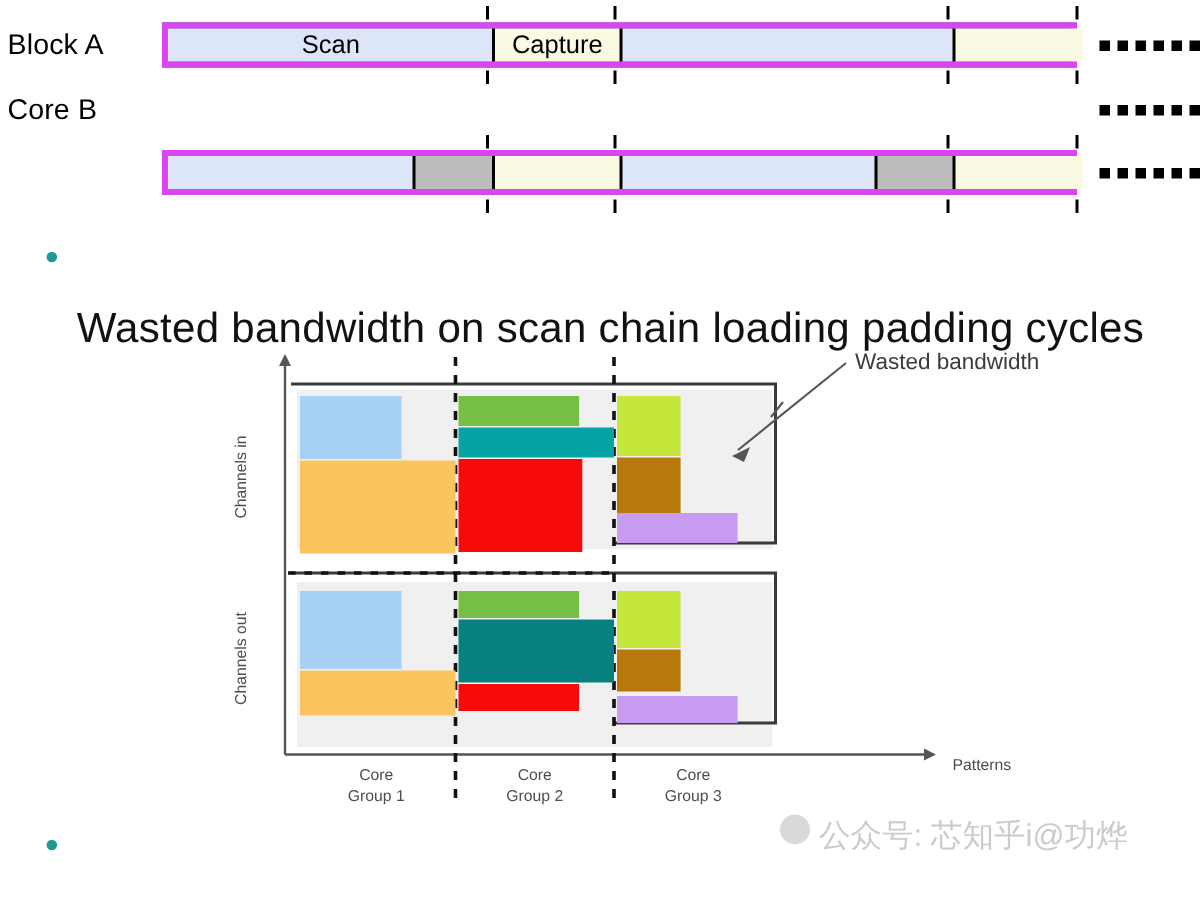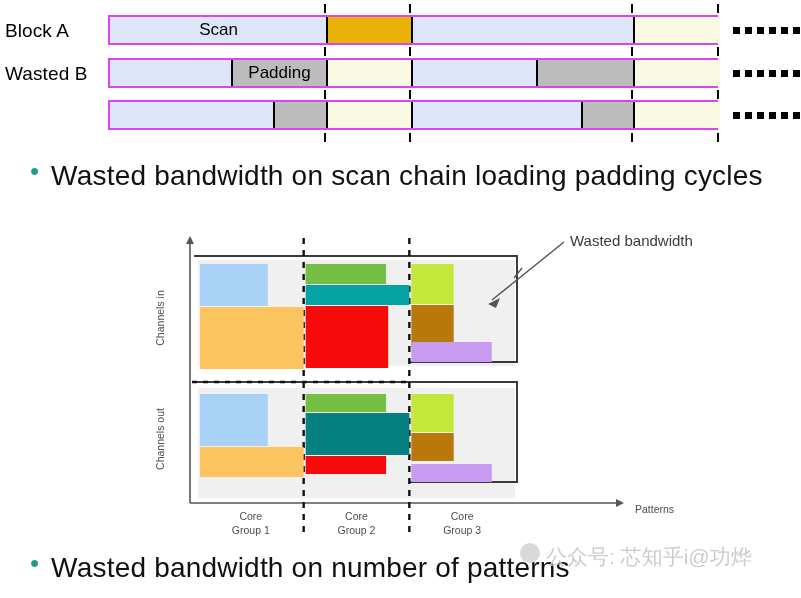--- a/index.html
+++ b/index.html
@@ -12,21 +12,21 @@
   
   #timing{position:absolute;left:0;top:0;width:801px;height:142px;}
 
   .blk-label{
     position:absolute;left:5px;width:96px;height:26px;
     font-size:19px;color:#000;line-height:26px;text-align:left;
     white-space:nowrap;letter-spacing:0.1px;
   }
   .blk-row{
     position:absolute;left:108px;height:30px;width:610px;
-    border:2px solid #d946ef;box-sizing:border-box;background:#eab308;
+    border:4px solid #d946ef;box-sizing:border-box;background:#4c1d95;
   }
   .seg{position:absolute;top:0;bottom:0;box-sizing:border-box;}
   .seg.blue{background:#dce6f8;}
   .seg.cream{background:#fafae2;}
   .seg.gray{background:#bcbcbc;}
   .seg-div{position:absolute;top:0;bottom:0;width:2px;background:#000;}
   .seg-txt{
     position:absolute;top:0;bottom:0;left:0;right:0;
     display:flex;align-items:center;justify-content:center;
     font-size:17px;color:#000;white-space:nowrap;
@@ -41,21 +41,21 @@
 
   
   .bullet{
     position:absolute;display:flex;align-items:flex-start;
   }
   .bullet .dot{
     color:#1f9b92;font-size:26px;line-height:30px;margin-right:12px;
     flex:0 0 auto;
   }
   .bullet .btxt{
-    font-size:28px;line-height:40px;color:#111;letter-spacing:0.2px;
+    font-size:28px;line-height:40px;color:#111;letter-spacing:0.2px;margin-top:43px;
   }
 
   
   #chart{position:absolute;left:150px;top:228px;width:640px;height:312px;}
   #chart svg{display:block;}
   .axlabel{font-size:10.5px;fill:#4d4d4d;font-family:"Liberation Sans",sans-serif;}
   .anno{font-size:15px;fill:#3b3b3b;font-family:"Liberation Sans",sans-serif;}
 
   
   #watermark{
@@ -67,44 +67,32 @@
     width:20px;height:20px;border-radius:50%;background:#d8d8d8;
     display:inline-block;flex:0 0 auto;
   }
 </style>
 </head>
 <body>
 
 <div id="timing">
 
   <div class="blk-label" style="top:18px">Block A</div>
-  <div class="blk-label" style="top:61px">Wasted B</div>
+  <div class="blk-label" style="top:61px">Core B</div>
 
   <div class="blk-row" id="row0" style="top:15px">
       <div class="seg blue" style="left: 0px; width: 217px;">
         <span class="seg-txt">Scan</span>
       </div>
+      <div class="seg cream" style="left: 217px; width: 85px;">
+        <span class="seg-txt">Capture</span>
+      </div>
       <div class="seg-div" style="left: 216px;"></div>
       <div class="seg blue" style="left: 302px; width: 222px;"></div>
       <div class="seg-div" style="left: 301px;"></div>
-      <div class="seg cream" style="left: 524px; width: 86px;"></div>
-      <div class="seg-div" style="left: 523px;"></div>
-    </div>
-  <div class="blk-row" id="row1" style="top:58px">
-      <div class="seg blue" style="left: 0px; width: 122px;"></div>
-      <div class="seg gray" style="left: 122px; width: 95px;">
-        <span class="seg-txt">Padding</span>
-      </div>
-      <div class="seg-div" style="left: 121px;"></div>
-      <div class="seg cream" style="left: 217px; width: 85px;"></div>
-      <div class="seg-div" style="left: 216px;"></div>
-      <div class="seg blue" style="left: 302px; width: 125px;"></div>
-      <div class="seg-div" style="left: 301px;"></div>
-      <div class="seg gray" style="left: 427px; width: 97px;"></div>
-      <div class="seg-div" style="left: 426px;"></div>
       <div class="seg cream" style="left: 524px; width: 86px;"></div>
       <div class="seg-div" style="left: 523px;"></div>
     </div>
   <div class="blk-row" id="row2" style="top:100px">
       <div class="seg blue" style="left: 0px; width: 164px;"></div>
       <div class="seg gray" style="left: 164px; width: 53px;"></div>
       <div class="seg-div" style="left: 163px;"></div>
       <div class="seg cream" style="left: 217px; width: 85px;"></div>
       <div class="seg-div" style="left: 216px;"></div>
       <div class="seg blue" style="left: 302px; width: 170px;"></div>

